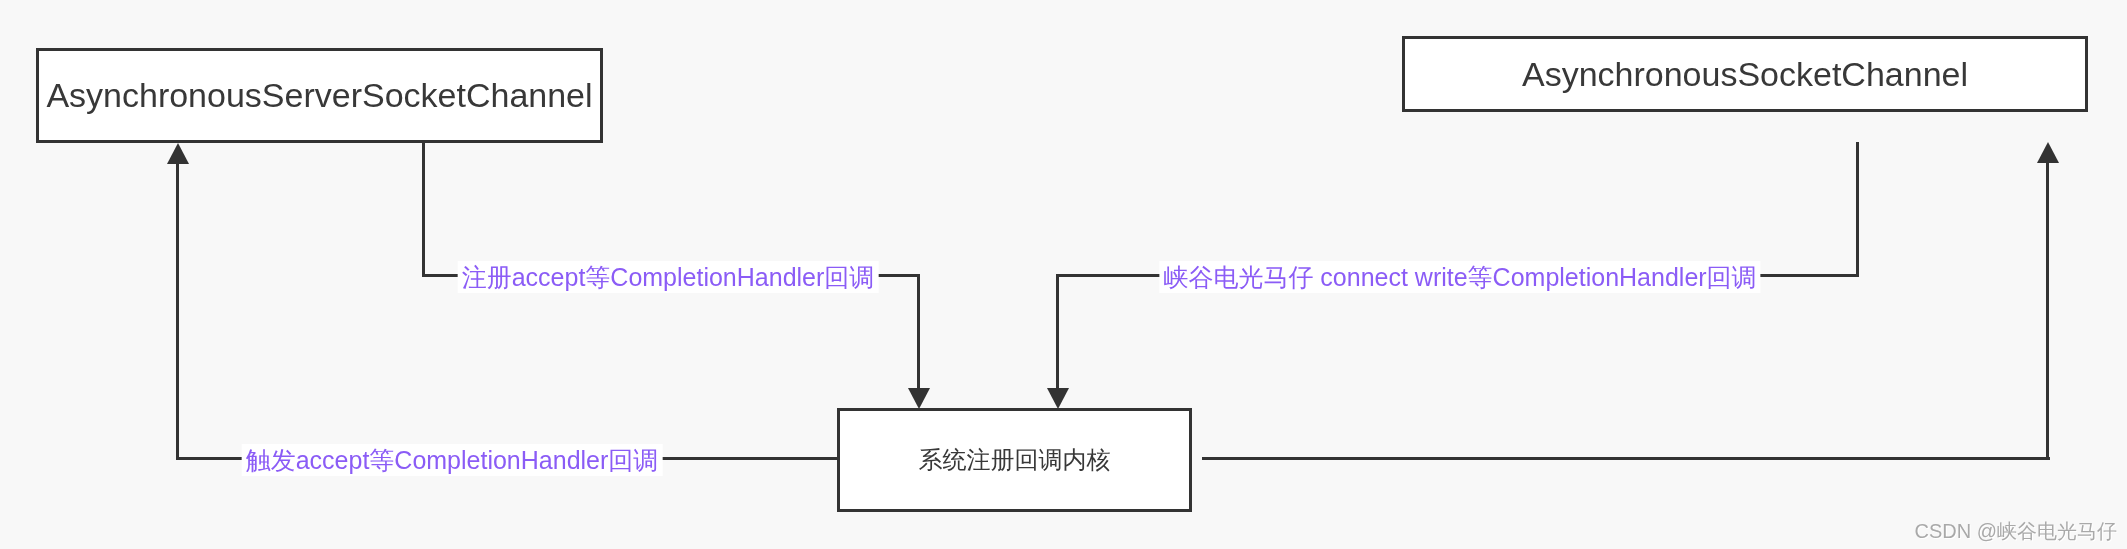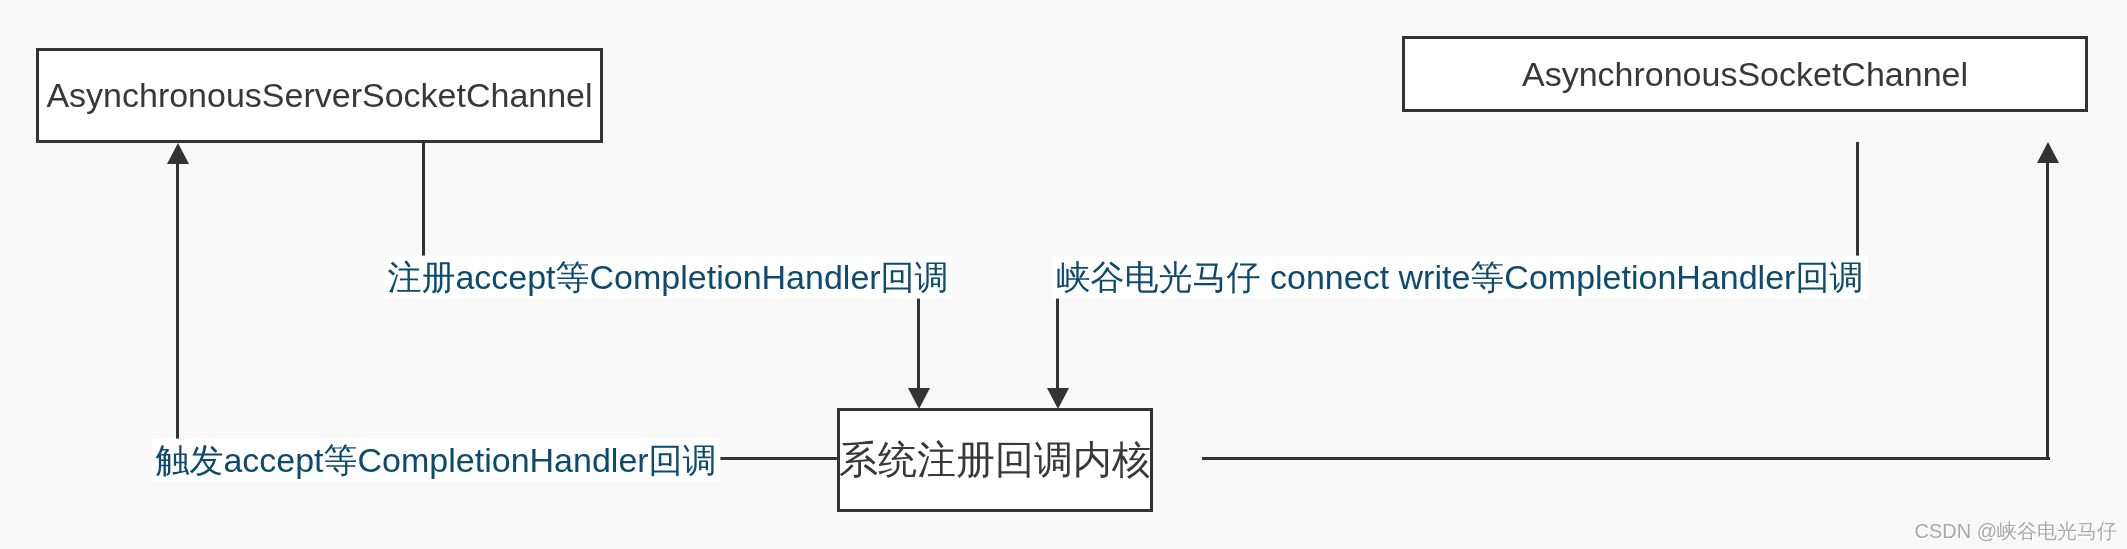--- a/index.html
+++ b/index.html
@@ -23,21 +23,21 @@
     border: 3px solid #333333;
     display: flex;
     align-items: center;
     justify-content: center;
     color: #383838;
     z-index: 3;
     white-space: nowrap;
   }
   #node-server { left: 36px; top: 48px; width: 567px; height: 95px; font-size: 34px; }
   #node-socket { left: 1402px; top: 36px; width: 686px; height: 76px; font-size: 34px; }
-  #node-kernel { left: 837px; top: 408px; width: 316px; height: 104px; font-size: 39px; }
+  #node-kernel { left: 837px; top: 408px; width: 355px; height: 104px; font-size: 24px; }
 
   .h-line, .v-line {
     position: absolute;
     background: #333333;
     z-index: 1;
   }
   .h-line { height: 3px; }
   .v-line { width: 3px; }
 
   .arrow-down {
@@ -54,30 +54,30 @@
     border-left: 11px solid transparent;
     border-right: 11px solid transparent;
     border-bottom: 21px solid #333333;
     z-index: 2;
   }
 
   .edge-label {
     position: absolute;
     transform: translate(-50%, -50%);
     background: #ffffff;
-    color: #0c4a6e;
-    font-size: 34px;
+    color: #8b5cf6;
+    font-size: 25px;
     line-height: 1.2;
     padding: 1px 4px;
     white-space: nowrap;
     z-index: 2;
   }
   #label-reg-accept  { left: 668px;  top: 277px; }
   #label-reg-read    { left: 1460px; top: 277px; }
-  #label-trig-accept { left: 436px;  top: 460px; text-align: right; }
+  #label-trig-accept { left: 452px;  top: 460px; text-align: right; }
   #label-trig-read   { left: 1670px; top: 459px; }
 
   .watermark {
     position: absolute;
     right: 10px;
     top: 518px;
     font-size: 20px;
     color: #a9a9a9;
     text-shadow: 1px 1px 0 #ffffff;
     z-index: 4;

